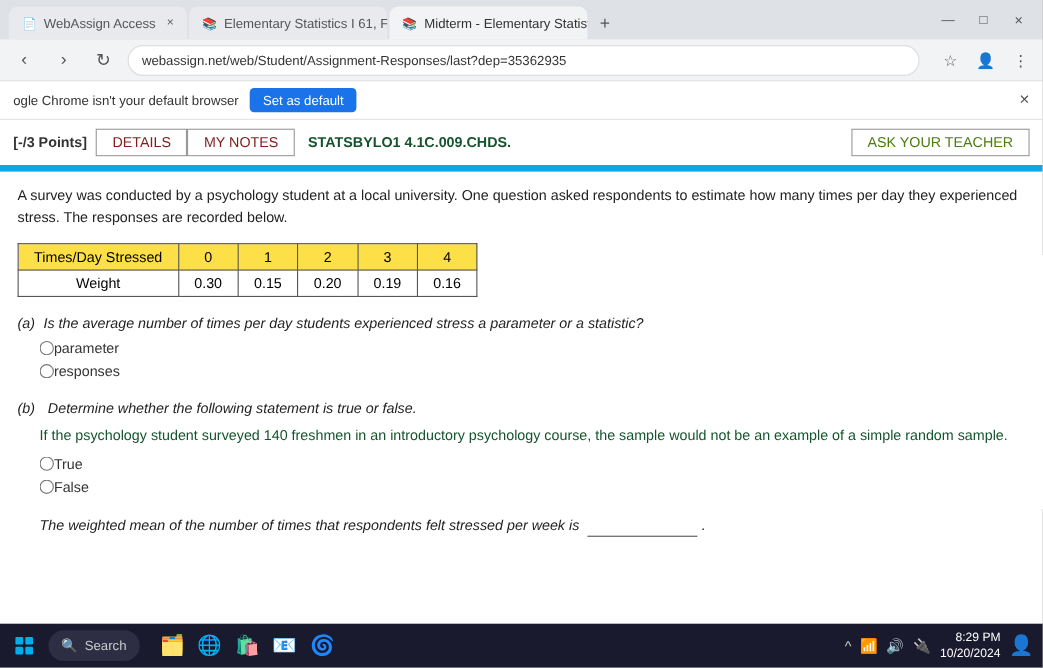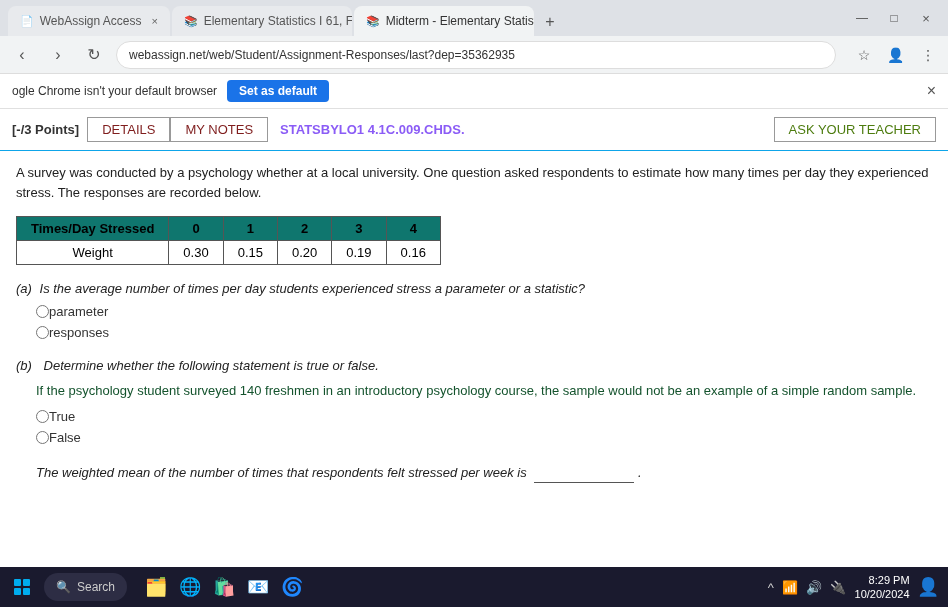--- a/index.html
+++ b/index.html
@@ -143,21 +143,20 @@
     }
 
     .set-default-btn {
       background: #1a73e8;
       color: #fff;
       border: none;
       border-radius: 4px;
       padding: 4px 12px;
       font-size: 12px;
       cursor: pointer;
-      font-weight: bold;
     }
 
     .banner-close {
       margin-left: auto;
       background: transparent;
       border: none;
       font-size: 16px;
       cursor: pointer;
       color: #555;
     }
@@ -168,21 +167,21 @@
       flex: 1;
       overflow: hidden;
       display: flex;
       flex-direction: column;
     }
 
     
     .question-header {
       display: flex;
       align-items: stretch;
-      border-bottom: 1px solid #0ea5e9;
+      border-bottom: 6px solid #0ea5e9;
       padding: 8px 12px;
       gap: 0;
     }
 
     .points-label {
       font-size: 13px;
       font-weight: bold;
       color: #333;
       display: flex;
       align-items: center;
@@ -194,21 +193,21 @@
       padding: 4px 14px;
       font-size: 13px;
       color: #7f1d1d;
       cursor: pointer;
       background: #fff;
     }
 
     .question-id {
       font-size: 13px;
       font-weight: bold;
-      color: #8b5cf6;
+      color: #14532d;
       display: flex;
       align-items: center;
       margin-left: 12px;
     }
 
     .ask-teacher-btn {
       margin-left: auto;
       background: #fff;
       border: 1px solid #999;
       padding: 4px 14px;
@@ -238,22 +237,22 @@
     }
 
     .data-table th, .data-table td {
       border: 1px solid #555;
       padding: 4px 14px;
       font-size: 13px;
       text-align: center;
     }
 
     .data-table th {
-      font-weight: bold;
-      background: #0f766e;
+      font-weight: normal;
+      background: #fde047;
     }
 
     .data-table td {
       background: #fff;
     }
 
     .row-label {
       text-align: left;
       font-weight: normal;
     }
@@ -443,21 +442,21 @@
     <div class="question-header">
       <span class="points-label">[-/3 Points]</span>
       <button class="header-tab">DETAILS</button>
       <button class="header-tab">MY NOTES</button>
       <span class="question-id">STATSBYLO1 4.1C.009.CHDS.</span>
       <button class="ask-teacher-btn">ASK YOUR TEACHER</button>
     </div>
 
     <div class="question-body">
 
-      <p class="intro-text">A survey was conducted by a psychology whether at a local university. One question asked respondents to estimate how many times per day they experienced stress. The responses are recorded below.</p>
+      <p class="intro-text">A survey was conducted by a psychology student at a local university. One question asked respondents to estimate how many times per day they experienced stress. The responses are recorded below.</p>
 
       <table class="data-table">
         <tbody>
             <tr>
           <th class="row-label">Times/Day Stressed</th>
           <th>0</th>
           <th>1</th>
           <th>2</th>
           <th>3</th>
           <th>4</th>

